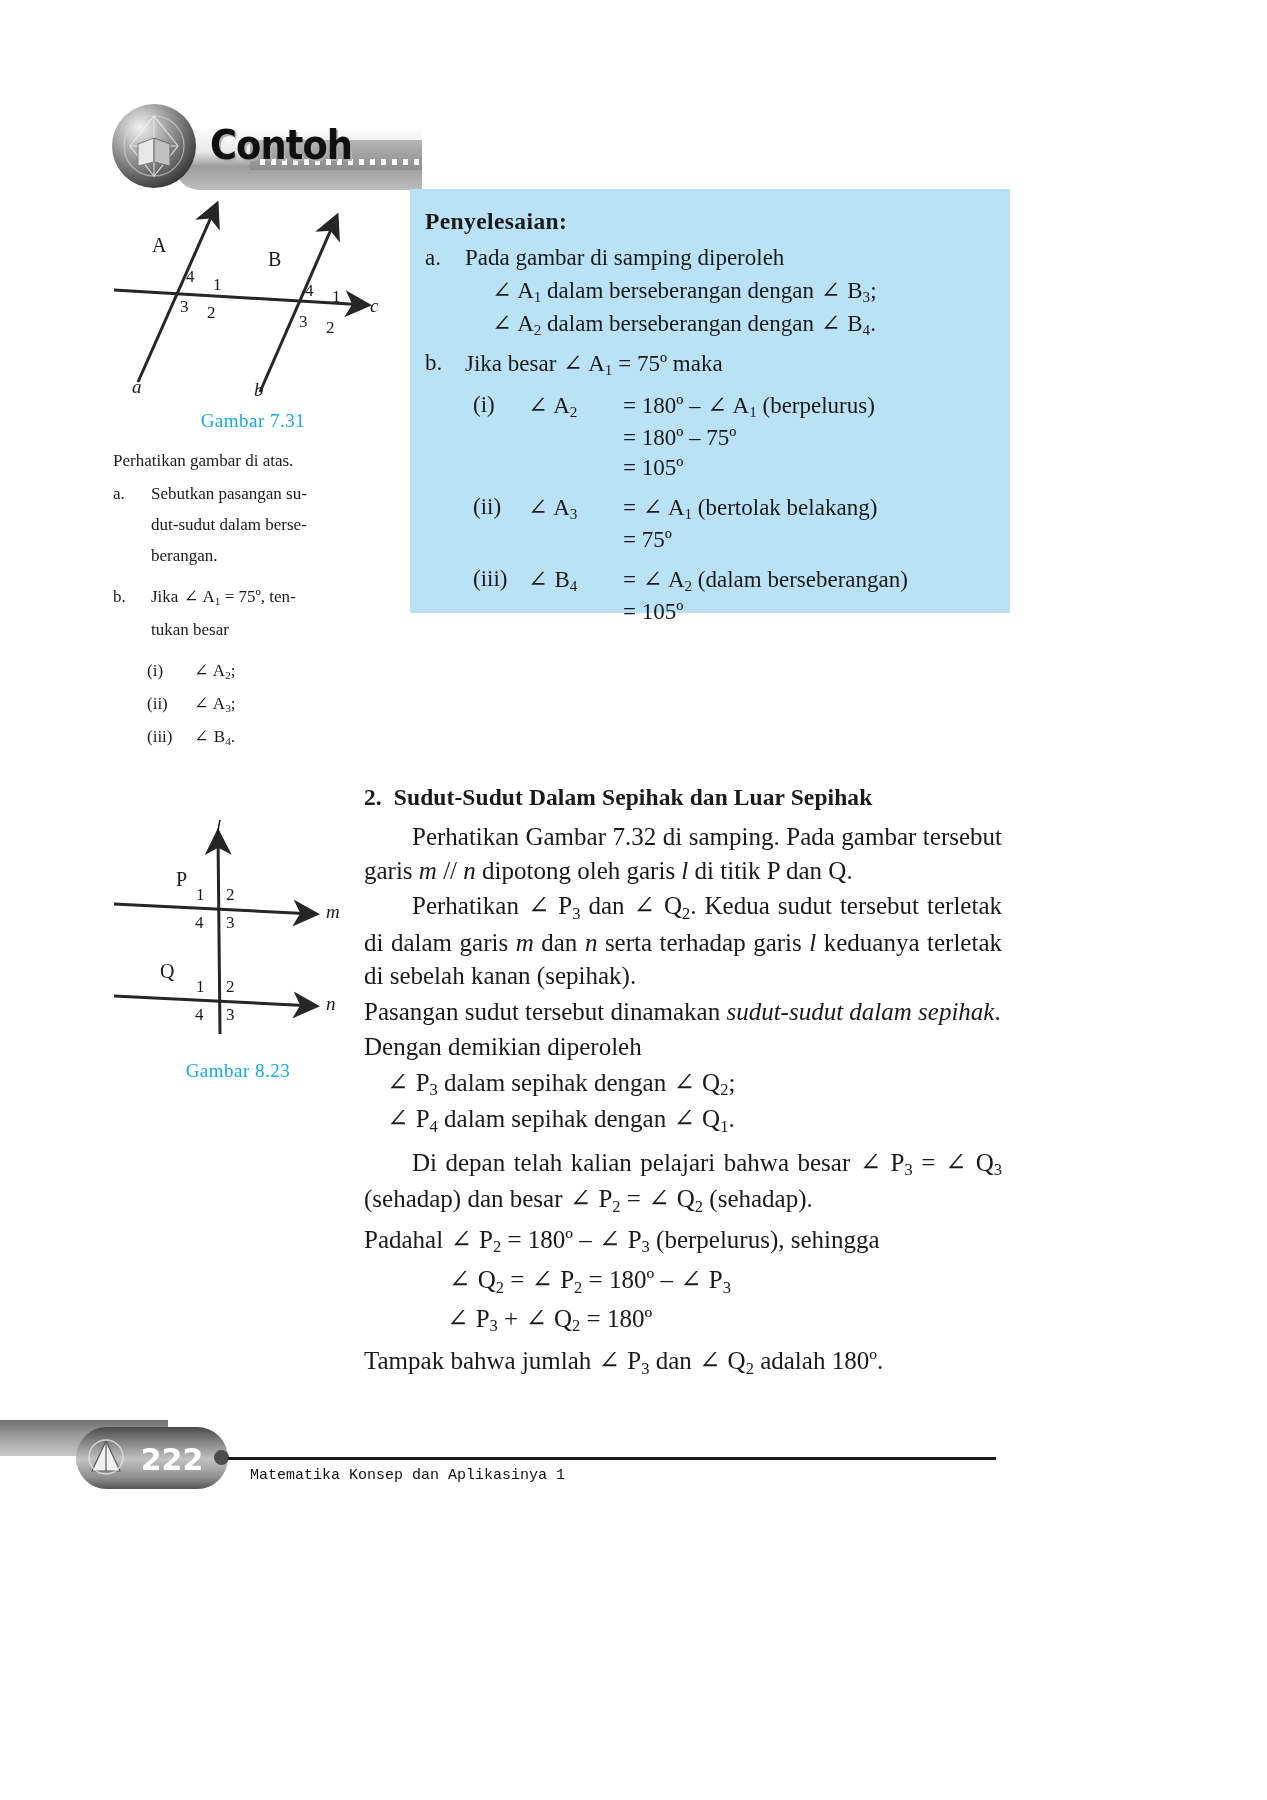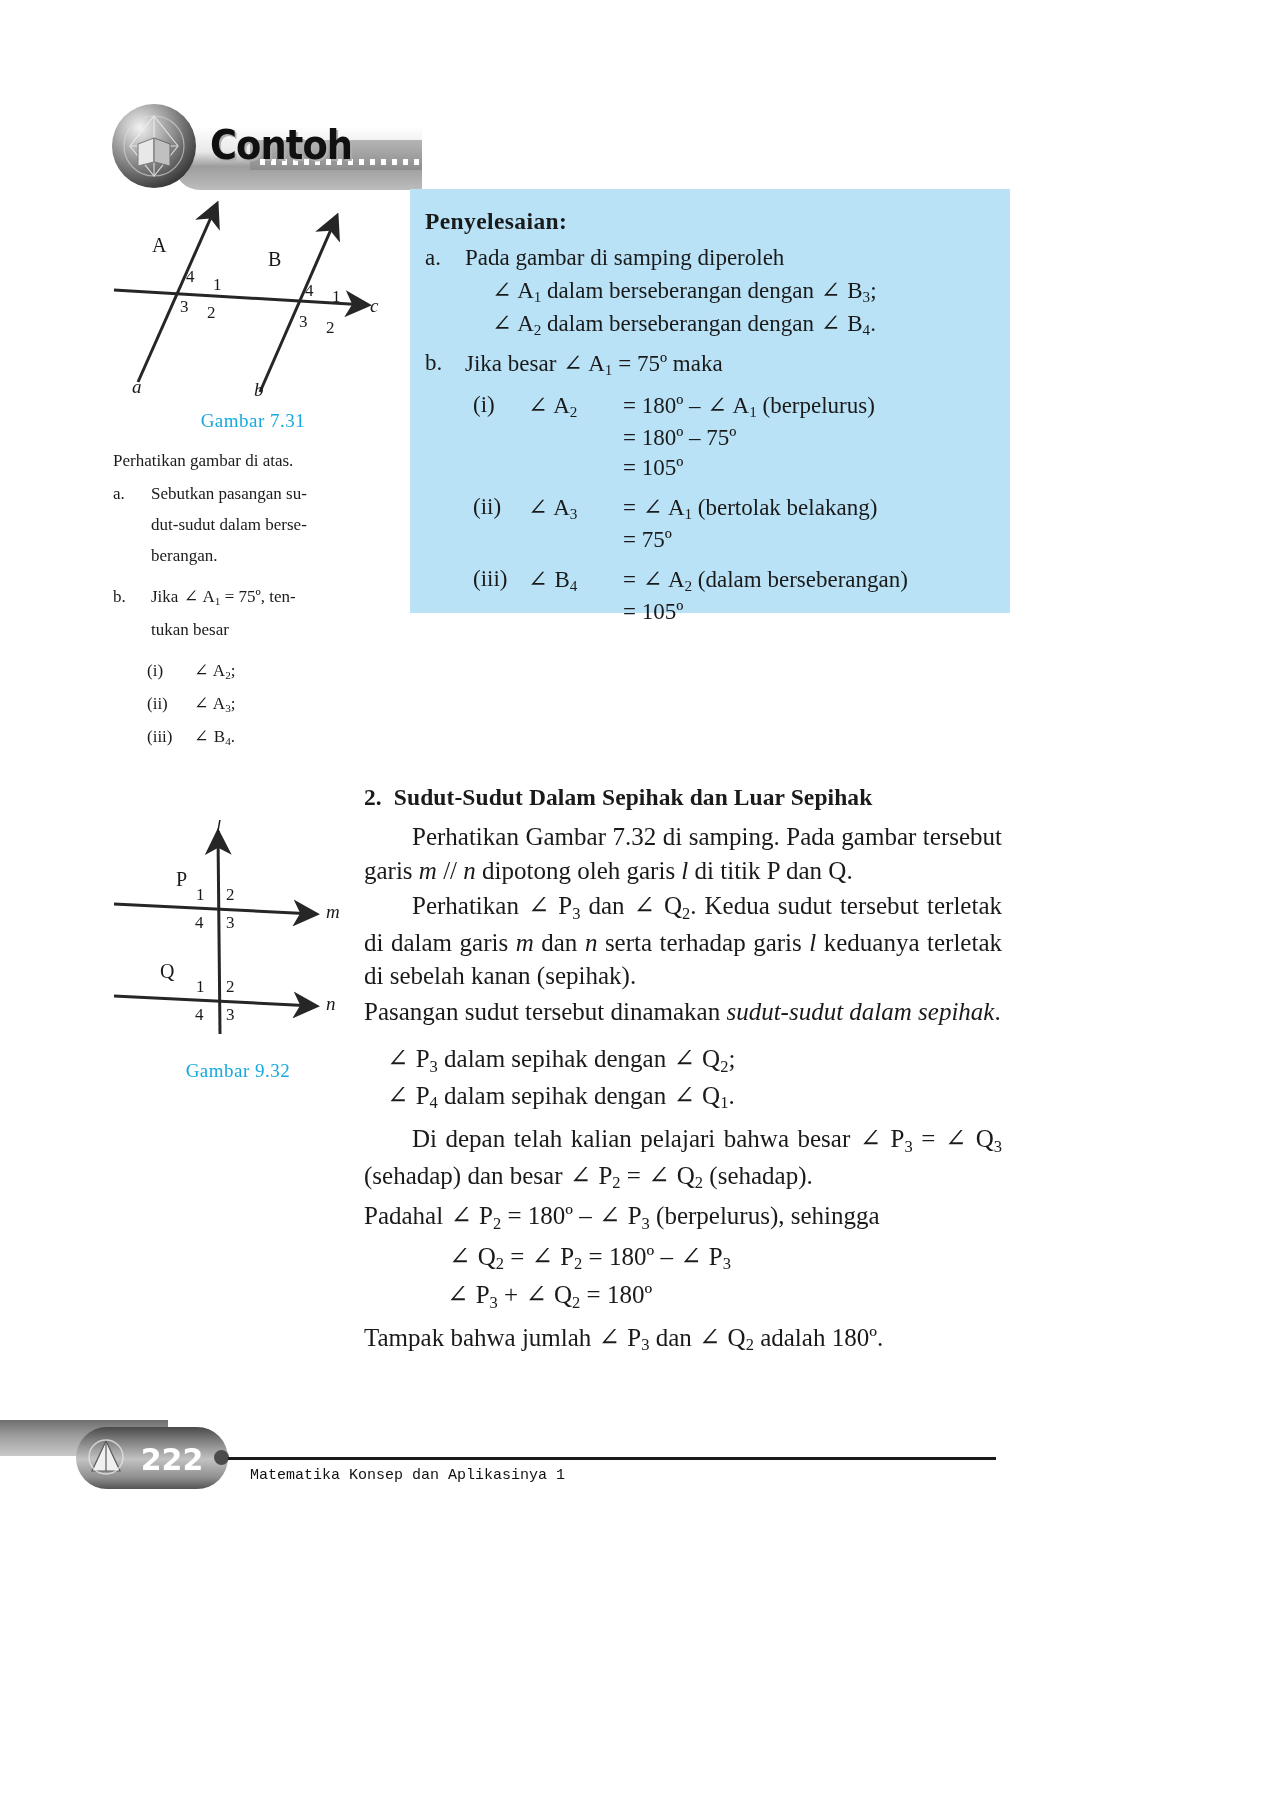--- a/index.html
+++ b/index.html
@@ -442,21 +442,21 @@
     <text x="118" y="80" font-family="Liberation Serif, serif" font-size="17" fill="#1a1a1a">2</text>
     <text x="87" y="108" font-family="Liberation Serif, serif" font-size="17" fill="#1a1a1a">4</text>
     <text x="118" y="108" font-family="Liberation Serif, serif" font-size="17" fill="#1a1a1a">3</text>
 
     <text x="88" y="172" font-family="Liberation Serif, serif" font-size="17" fill="#1a1a1a">1</text>
     <text x="118" y="172" font-family="Liberation Serif, serif" font-size="17" fill="#1a1a1a">2</text>
     <text x="87" y="200" font-family="Liberation Serif, serif" font-size="17" fill="#1a1a1a">4</text>
     <text x="118" y="200" font-family="Liberation Serif, serif" font-size="17" fill="#1a1a1a">3</text>
   </svg>
 </div>
-<div id="figure-732-caption">Gambar  9.32</div>
+<div id="figure-732-caption">Gambar  8.23</div>
 
 <div id="body-text">
   <p class="indent">
     <span>Perhatikan Gambar 7.32 di samping. Pada gambar tersebut</span>
     <span>garis</span>
     <span class="it">m</span>
     <span>//</span>
     <span class="it">n</span>
     <span>dipotong oleh garis</span>
     <span class="it">l</span>
@@ -478,22 +478,23 @@
     <span class="it">l</span>
     <span>keduanya terletak di</span>
     <span>sebelah kanan (sepihak).</span>
   </p>
 
   <p style="margin-top:2px">
     <span>Pasangan sudut tersebut dinamakan</span>
     <span class="it">sudut-sudut dalam sepihak</span><span>.</span>
   </p>
 
-
-  <div style="padding-left:22px; margin-top:14px;">
+  <p style="margin-top:2px">Dengan demikian diperoleh</p>
+
+  <div style="padding-left:22px; margin-top:2px;">
     <span class="ang">∠</span>
     <span>P</span><sub>3</sub>
     <span>dalam sepihak dengan</span>
     <span class="ang">∠</span>
     <span>Q</span><sub>2</sub><span>;</span>
   </div>
   <div style="padding-left:22px;">
     <span class="ang">∠</span>
     <span>P</span><sub>4</sub>
     <span>dalam sepihak dengan</span>

